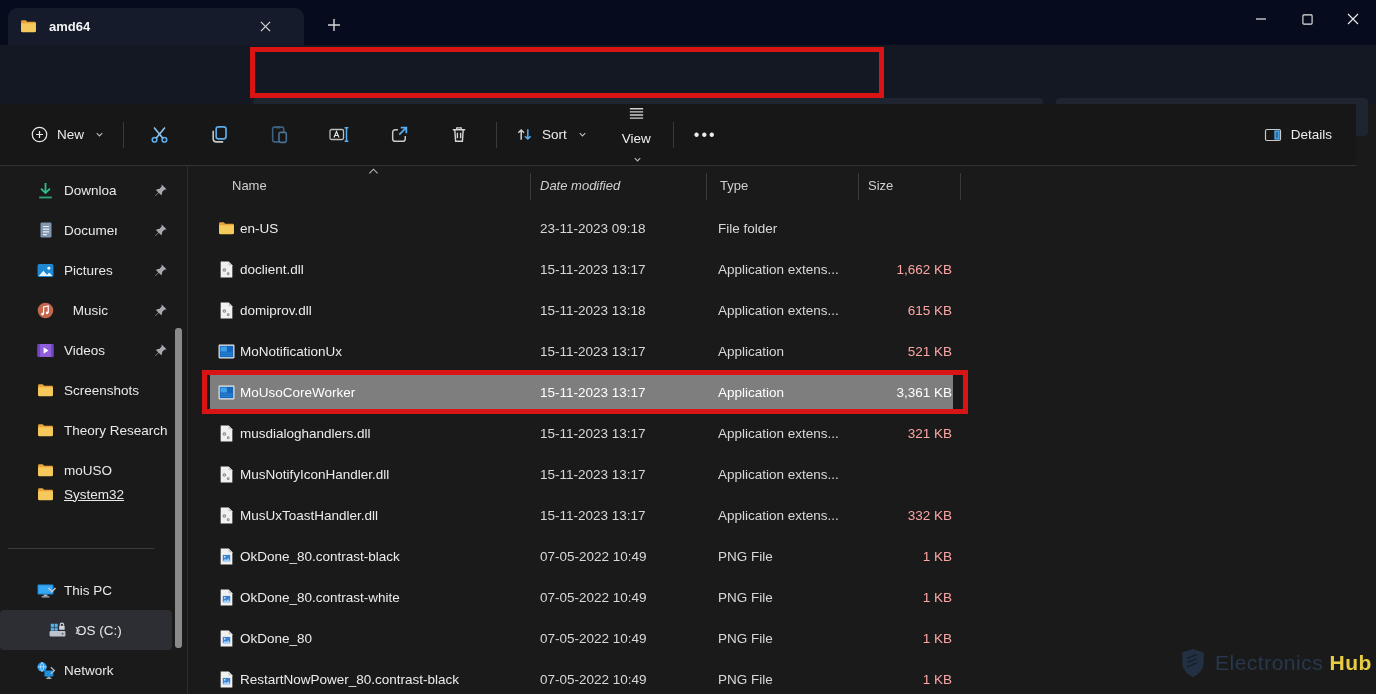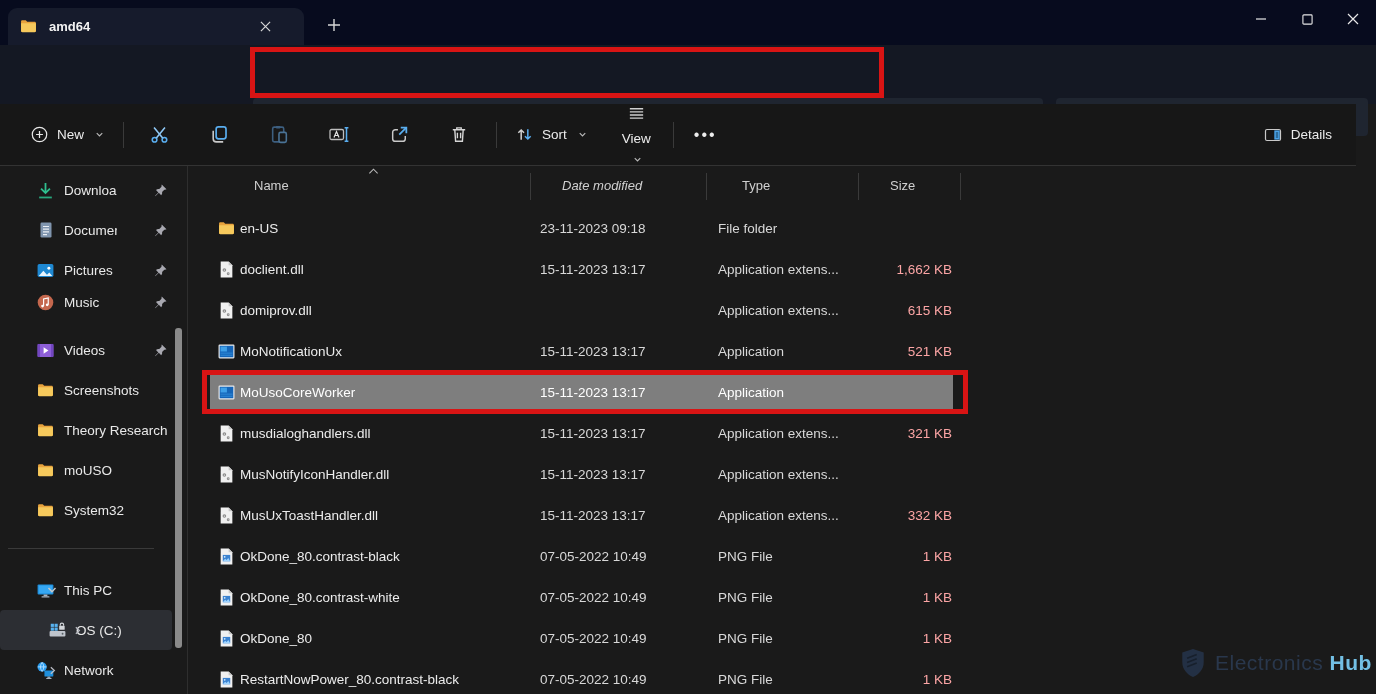--- a/index.html
+++ b/index.html
@@ -73,21 +73,21 @@
   .side-item.selected { background:#2c2e33; }
   .side-item .tree-chev { position:absolute; left:9px; width:14px; display:flex; }
   .side-item.indent1 .tree-chev { left:22px; }
   .side-item.indent1 .icon { margin-left:48px; }
   .side-sep { position:absolute; left:8px; top:382px; width:146px; height:1px; background:#3a3a3a; }
   .side-scroll { position:absolute; left:175px; top:162px; width:7px; height:320px; background:#8a8a8a; border-radius:3px; }
   .v-divider { position:absolute; left:187px; top:166px; width:1px; height:528px; background:#2e2e2e; }
 
   .main { position:absolute; left:188px; top:166px; width:1188px; height:528px; }
   .header-row { position:absolute; left:0; top:0; width:800px; height:40px; color:#d0d0d0; font-size:13px; }
-  .hcell { position:absolute; top:12px; cursor:default;margin-left:22px; }
+  .hcell { position:absolute; top:12px; cursor:default; }
   .h-name{left:44px;} .h-date{left:352px;font-style:italic;} .h-type{left:532px;} .h-size{left:680px;}
   .hdiv { position:absolute; top:7px; width:1px; height:27px; background:#3a3a3a; }
   .sort-asc { position:absolute; left:180px; top:1px; }
 
   .row { position:absolute; left:0; width:800px; height:41px; }
   .row.highlighted::before {
     content:''; position:absolute; left:22px; top:3px; width:743px; height:35px; background:#7e7e7e;
   }
   .row > * { position:absolute; top:0; height:41px; display:flex; align-items:center; }
   .row .icon { left:30px; width:17px; }
@@ -99,21 +99,21 @@
   .row.highlighted .c-type, .row.highlighted .c-size { color:#fff; }
 
   
   .red-box { position:absolute; border:5px solid #d81414; pointer-events:none; }
   #red-breadcrumb { left:250px; top:47px; width:634px; height:51px; }
   #red-row { left:202px; top:370px; width:766px; height:44px; }
 
   
   .watermark { position:absolute; left:1180px; top:648px; display:flex; align-items:center; gap:9px; opacity:.9; }
   .wm-text { font-size:21px; color:#2b3b52; letter-spacing:.5px; }
-  .wm-bold { font-weight:bold; color:#7dd3fc;text-align:right; }
+  .wm-bold { font-weight:bold; color:#fde047;text-align:right; }
 </style>
 </head>
 <body>
 
 <div class="titlebar">
   <div class="tab">
     <span class="icon">
       <svg width="17" height="17" viewBox="0 0 16 16">
           <path d="M1 3.2c0-.7.6-1.2 1.2-1.2h3.2l1.4 1.5h7c.7 0 1.2.6 1.2 1.2V12c0 .7-.6 1.2-1.2 1.2H2.2C1.6 13.2 1 12.7 1 12V3.2z" fill="#e8a33d"></path>
           <path d="M1 5h14v7c0 .7-.6 1.3-1.2 1.3H2.2C1.6 13.3 1 12.7 1 12V5z" fill="#f6c95c"></path>
@@ -381,21 +381,21 @@
           <path d="M2.6 14.2l4.4-5 3.4 3.8 2.2-2.2 2.8 3.4z" fill="#e8f4fd"></path>
         </svg>
       </span>
       <span class="lbl">Pictures</span>
       <span class="icon pin">
         <svg width="15" height="15" viewBox="0 0 16 16" fill="#a8a8b0">
           <path d="M9.3 1.6l5.1 5.1-1.7.5-.6-.1-2.4 2.4c.3 1.3-.1 2.6-1 3.5l-2.5-2.5-3.2 3.2-.8.3.3-.8 3.2-3.2L3.2 7.5c.9-.9 2.2-1.3 3.5-1l2.4-2.4-.1-.6z"></path>
         </svg>
       </span>
     </div>
-    <div class="side-item" style="top: 116px;">
+    <div class="side-item" style="top: 124px; text-align: center;">
       <span class="icon">
         <svg width="19" height="19" viewBox="0 0 18 18">
           <circle cx="9" cy="9" r="7.4" fill="#c4674d"></circle>
           <path d="M7.2 12.4V5.6l4.4-1v6.6" stroke="#ffffff" stroke-width="1.1" fill="none"></path>
           <circle cx="6.2" cy="12.4" r="1.3" fill="#fff"></circle>
           <circle cx="10.6" cy="11.2" r="1.3" fill="#fff"></circle>
         </svg>
       </span>
       <span class="lbl">Music</span>
       <span class="icon pin">
@@ -440,21 +440,21 @@
     </div>
     <div class="side-item" style="top: 284px;">
       <span class="icon">
         <svg width="17" height="17" viewBox="0 0 16 16">
           <path d="M1 3.2c0-.7.6-1.2 1.2-1.2h3.2l1.4 1.5h7c.7 0 1.2.6 1.2 1.2V12c0 .7-.6 1.2-1.2 1.2H2.2C1.6 13.2 1 12.7 1 12V3.2z" fill="#e8a33d"></path>
           <path d="M1 5h14v7c0 .7-.6 1.3-1.2 1.3H2.2C1.6 13.3 1 12.7 1 12V5z" fill="#f6c95c"></path>
         </svg>
       </span>
       <span class="lbl">moUSO</span>
     </div>
-    <div class="side-item" style="top: 324px;">
+    <div class="side-item" style="top: 308px; text-decoration: underline;">
       <span class="icon">
         <svg width="17" height="17" viewBox="0 0 16 16">
           <path d="M1 3.2c0-.7.6-1.2 1.2-1.2h3.2l1.4 1.5h7c.7 0 1.2.6 1.2 1.2V12c0 .7-.6 1.2-1.2 1.2H2.2C1.6 13.2 1 12.7 1 12V3.2z" fill="#e8a33d"></path>
           <path d="M1 5h14v7c0 .7-.6 1.3-1.2 1.3H2.2C1.6 13.3 1 12.7 1 12V5z" fill="#f6c95c"></path>
         </svg>
       </span>
       <span class="lbl">System32</span>
     </div>
     <div class="side-item" style="top: 404px;">
       <span class="tree-chev icon">
@@ -562,20 +562,21 @@
           <svg width="15" height="17" viewBox="0 0 14 16">
             <path d="M1.5.5h7.5l3.5 3.5v11.5H1.5z" fill="#f0f0f0"></path>
             <path d="M9 .5L12.5 4H9z" fill="#c6c6c6"></path>
             <circle cx="5" cy="8.5" r="1.7" fill="#8b8b8b"></circle>
             <circle cx="8.6" cy="12" r="1.3" fill="#8b8b8b"></circle>
             <circle cx="5" cy="8.5" r=".6" fill="#f0f0f0"></circle>
             <circle cx="8.6" cy="12" r=".45" fill="#f0f0f0"></circle>
           </svg>
         </span>
         <span class="c-name">domiprov.dll</span>
+        <span class="c-date">15-11-2023 13:18</span>
         <span class="c-type">Application extens...</span>
         <span class="c-size">615 KB</span>
       </div>
       <div class="row" style="top: 165px;">
         <span class="icon">
           <svg width="17" height="15" viewBox="0 0 16 14">
             <rect x=".5" y=".5" width="15" height="13" rx="1" fill="#e9e9e9"></rect>
             <rect x="1.6" y="1.6" width="12.8" height="10.8" fill="#1565b8"></rect>
             <rect x="2.4" y="2.4" width="6" height="4.6" fill="#3ea0e8"></rect>
             <rect x="2.4" y="8" width="11.2" height="1.1" fill="#2b85d4"></rect>
@@ -593,20 +594,21 @@
             <rect x=".5" y=".5" width="15" height="13" rx="1" fill="#e9e9e9"></rect>
             <rect x="1.6" y="1.6" width="12.8" height="10.8" fill="#1565b8"></rect>
             <rect x="2.4" y="2.4" width="6" height="4.6" fill="#3ea0e8"></rect>
             <rect x="2.4" y="8" width="11.2" height="1.1" fill="#2b85d4"></rect>
             <rect x="2.4" y="10" width="11.2" height="1.1" fill="#2b85d4"></rect>
           </svg>
         </span>
         <span class="c-name">MoUsoCoreWorker</span>
         <span class="c-date">15-11-2023 13:17</span>
         <span class="c-type">Application</span>
+        <span class="c-size">3,361 KB</span>
       </div>
       <div class="row" style="top: 247px;">
         <span class="icon">
           <svg width="15" height="17" viewBox="0 0 14 16">
             <path d="M1.5.5h7.5l3.5 3.5v11.5H1.5z" fill="#f0f0f0"></path>
             <path d="M9 .5L12.5 4H9z" fill="#c6c6c6"></path>
             <circle cx="5" cy="8.5" r="1.7" fill="#8b8b8b"></circle>
             <circle cx="8.6" cy="12" r="1.3" fill="#8b8b8b"></circle>
             <circle cx="5" cy="8.5" r=".6" fill="#f0f0f0"></circle>
             <circle cx="8.6" cy="12" r=".45" fill="#f0f0f0"></circle>

